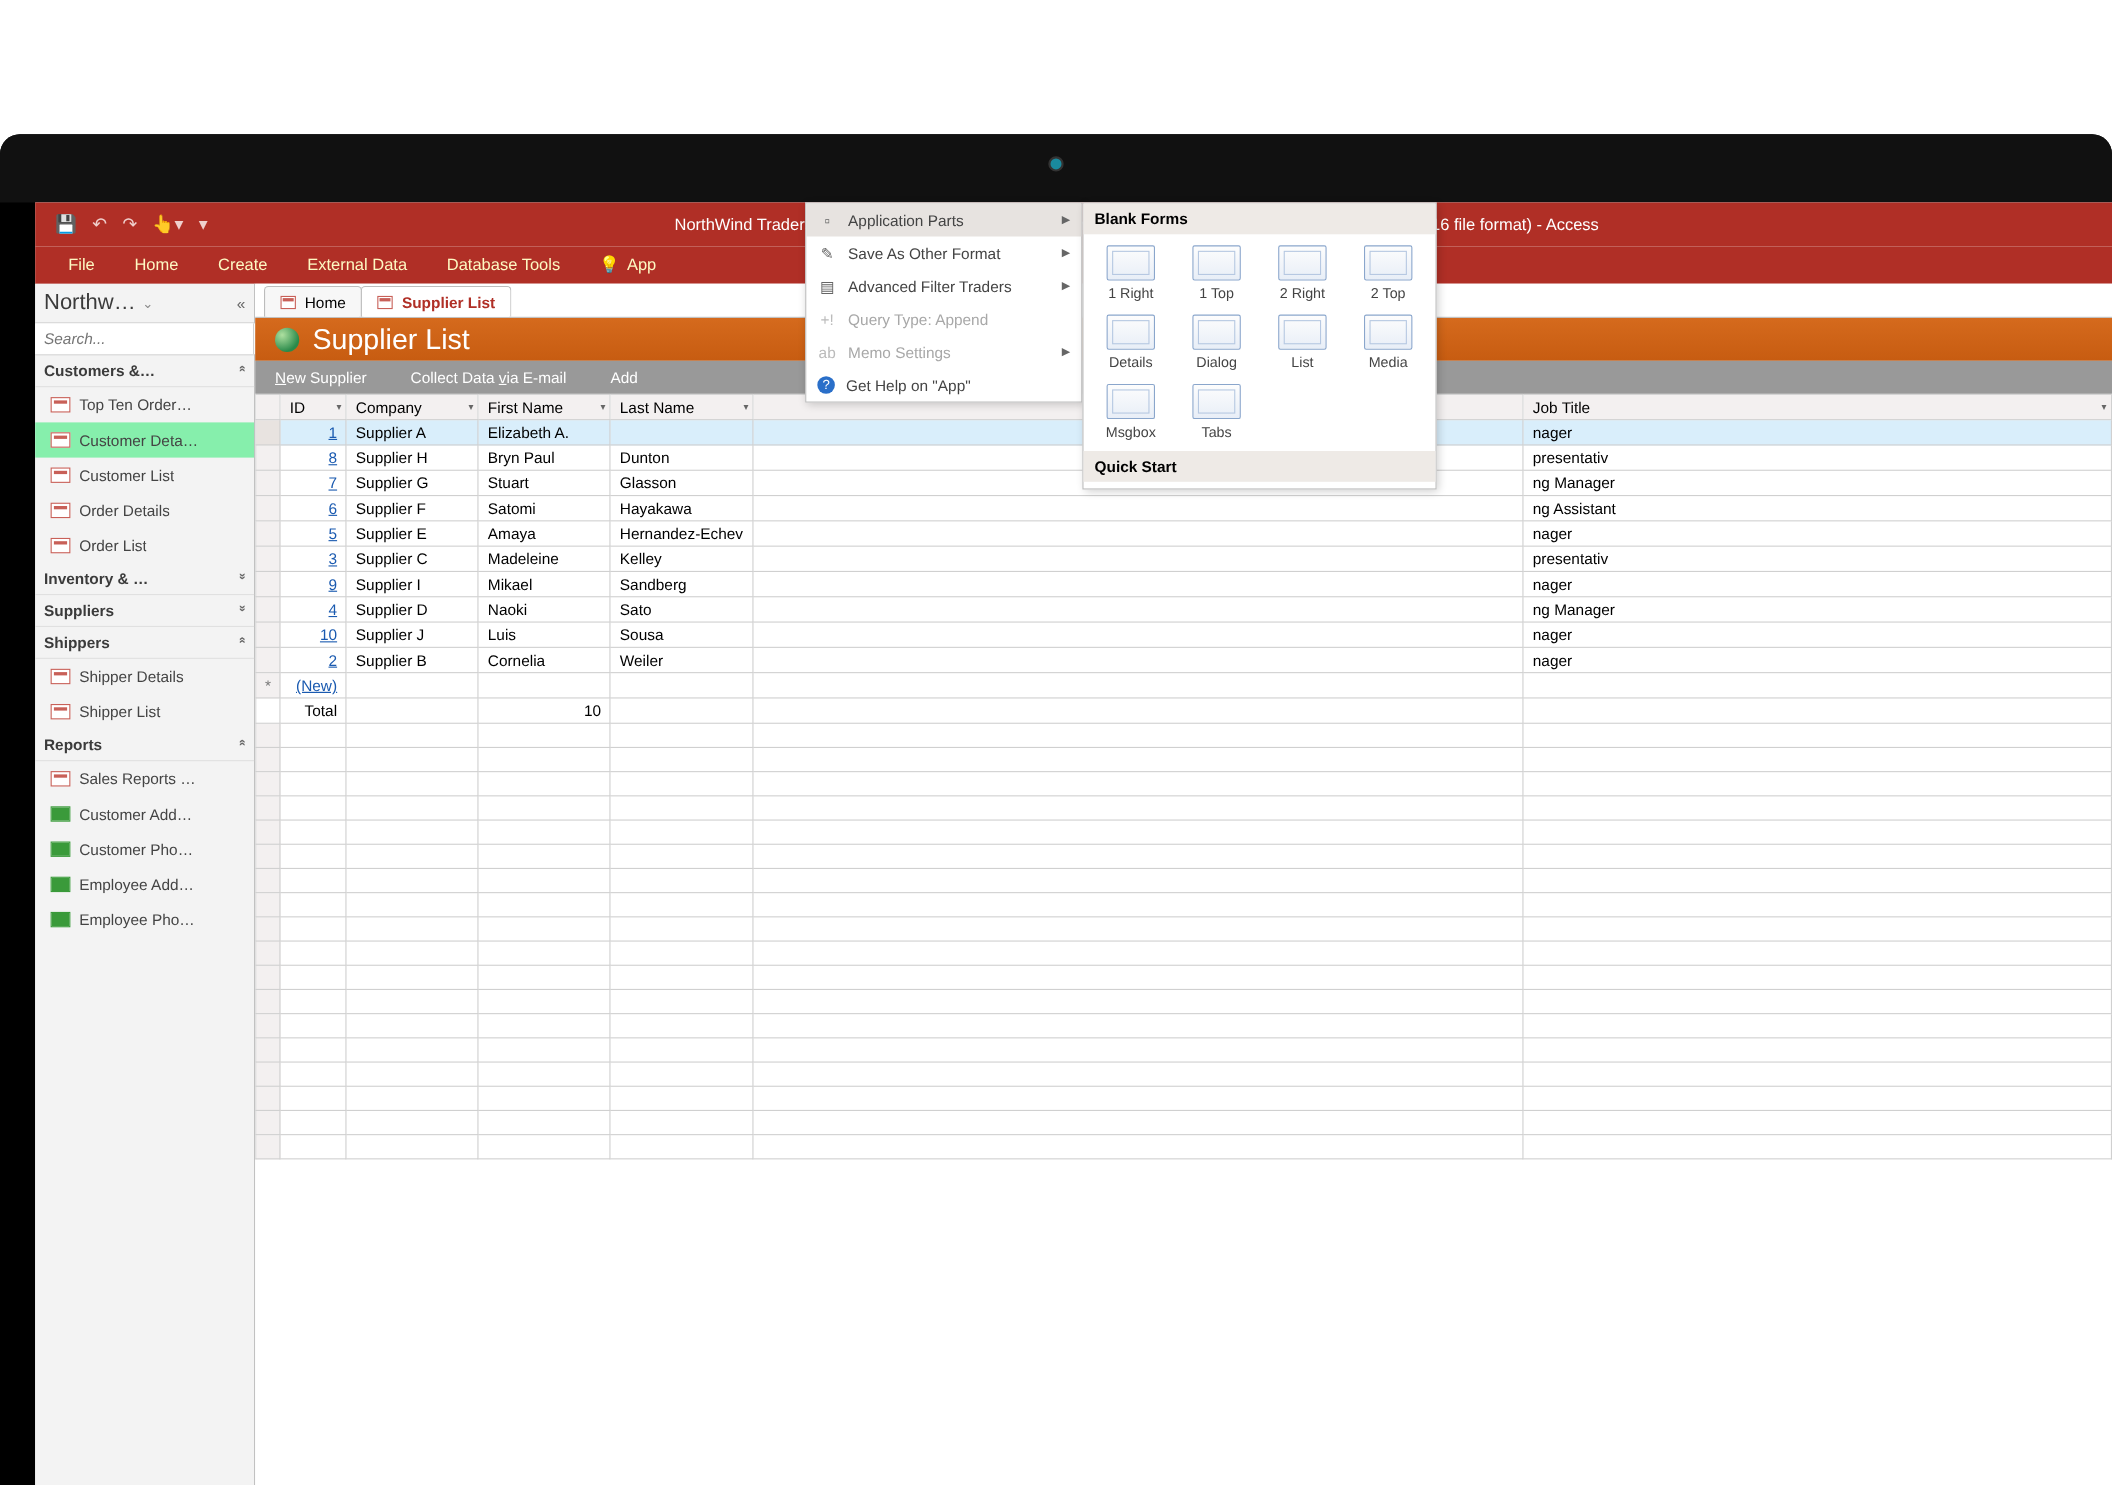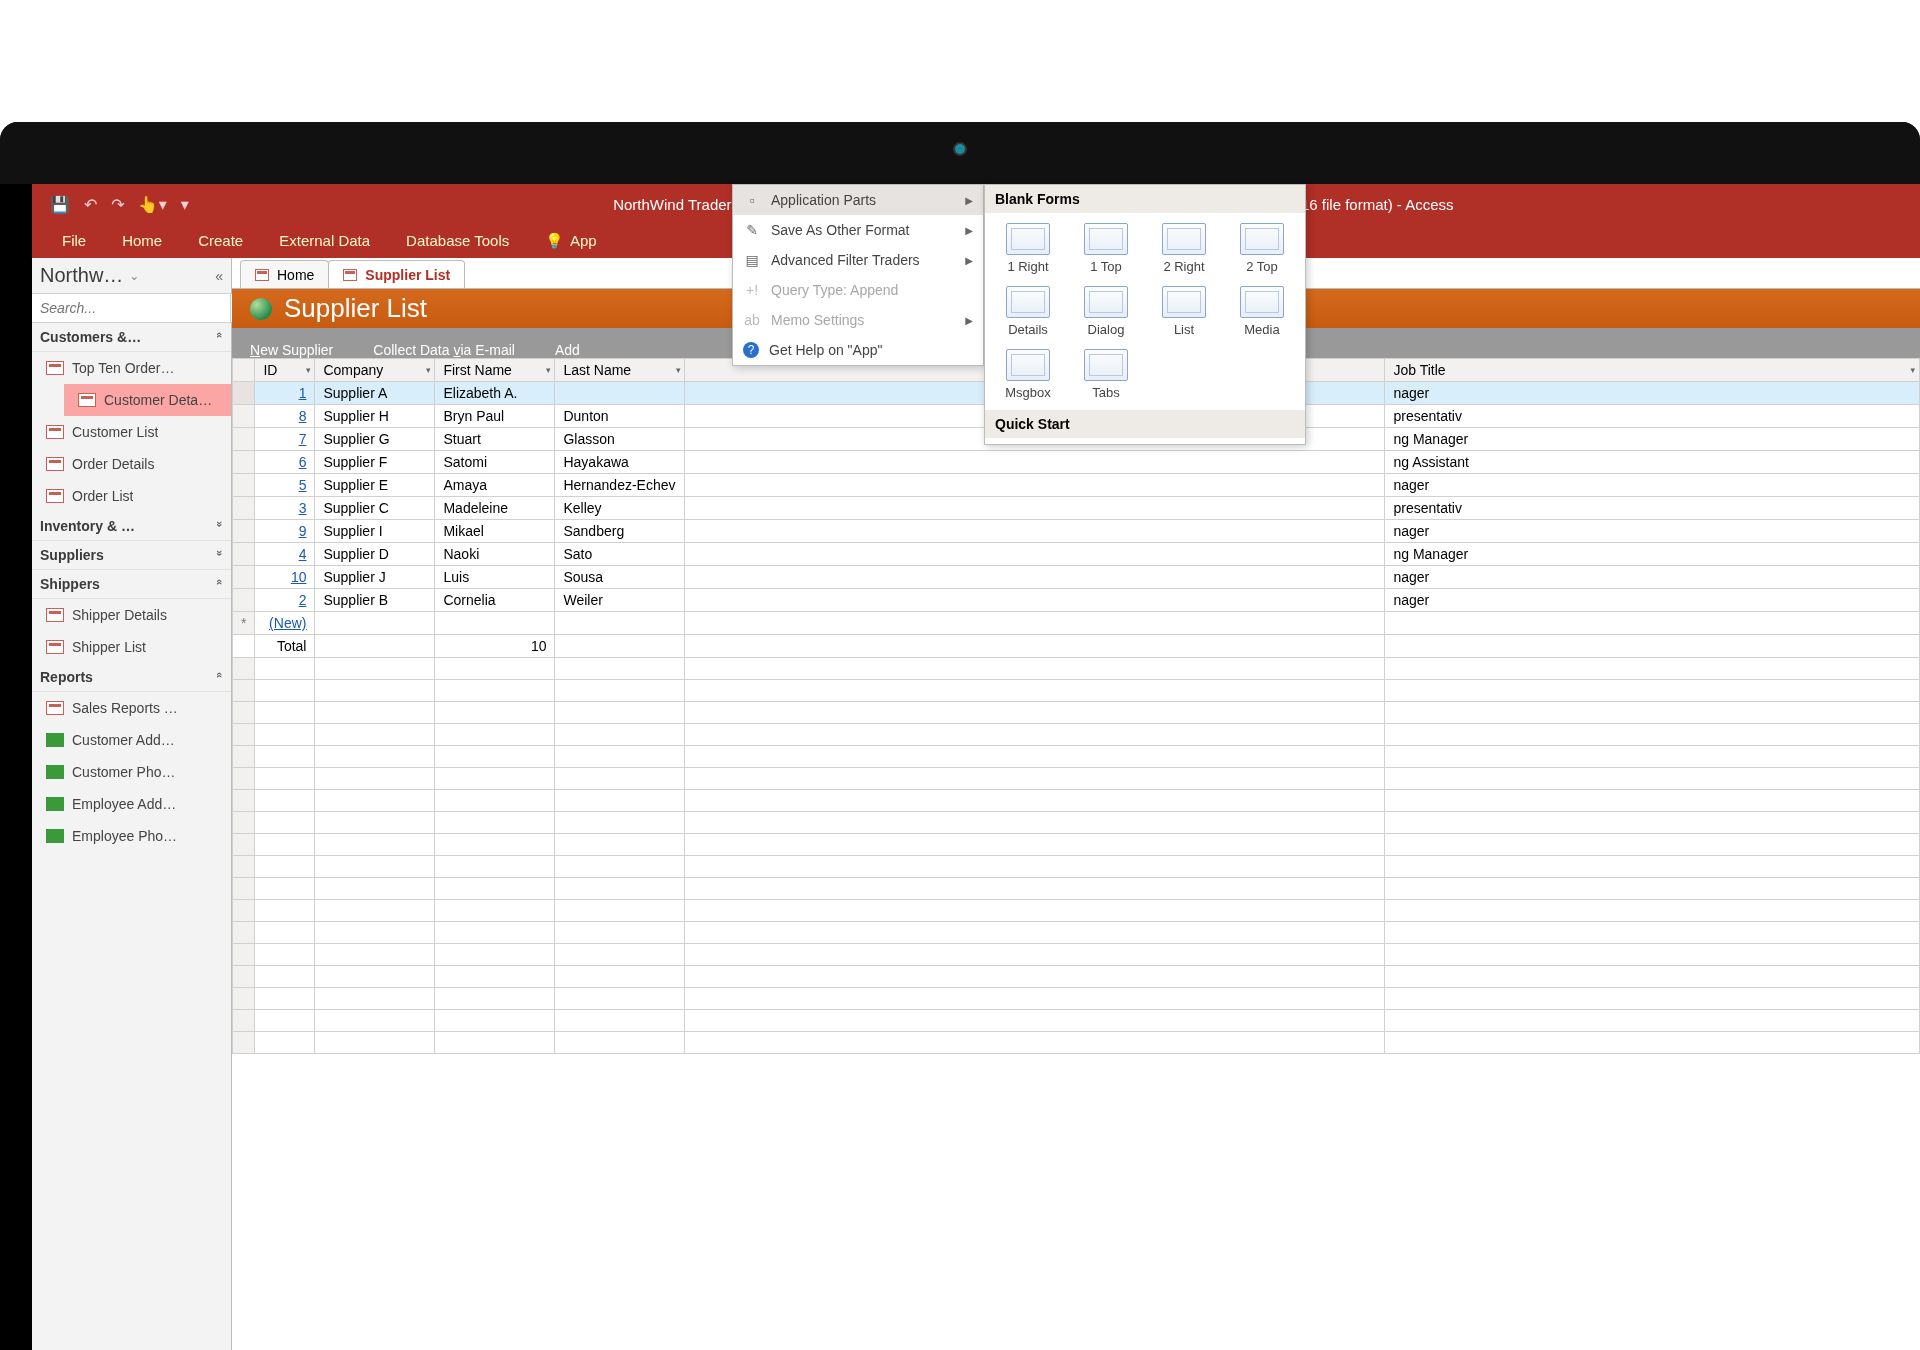--- a/index.html
+++ b/index.html
@@ -29,39 +29,39 @@
 .navpane { width: 200px; border-right: 1px solid #bcbcbc; background: #f3f3f3; display: flex; flex-direction: column; font-size: 14px; }
 .navpane-header { padding: 6px 8px; display: flex; align-items: center; font-size: 20px; color: #3b3b3b; border-bottom: 1px solid #d0d0d0; }
 .navpane-header .chev { margin-left: auto; font-size: 14px; color: #666; }
 .search-row { display: flex; border-bottom: 1px solid #d0d0d0; }
 .search-row input { flex: 1; border: none; padding: 6px 8px; font-style: italic; font-size: 14px; color: #999; background:#fff; outline:none;}
 .search-row .mag { width: 28px; display:flex; align-items:center; justify-content:center; color:#2a6496; background:#fff; border-left:1px solid #d0d0d0; }
 
 .nav-group-hdr { padding: 6px 8px; font-weight: 600; font-size: 14px; color: #3b3b3b; display:flex; align-items:flex-start; border-bottom:1px solid #e0e0e0; cursor:pointer;}
 .nav-group-hdr .exp { margin-left: auto; font-size: 11px; color:#666; }
 .nav-item { padding: 8px 8px 8px 14px; display:flex; align-items:center; gap:8px; cursor:pointer; white-space:nowrap; overflow:hidden; text-overflow:ellipsis;}
-.nav-item.selected { background:#fca5a5;margin-left:32px; }
+.nav-item.selected { background:#86efac; }
 .nav-item .nicon { width:18px; height:14px; background:#fff; border:1px solid #c86058; position:relative; flex-shrink:0; }
 .nav-item .nicon::before { content:""; position:absolute; top:2px; left:2px; right:2px; height:3px; background:#c86058; }
 .nav-item .nicon.green { border-color:#3a9a3a; }
 .nav-item .nicon.green::before { background:#3a9a3a; height:100%; top:0; left:0; right:0; }
 .nav-item .lbl { overflow:hidden; text-overflow:ellipsis; color:#444; }
 
 .content { flex:1; position:relative; background:#fff; }
 
 .doc-tabs { height: 30px; display:flex; align-items:flex-end; padding-left:8px; gap:0; background:#fff; }
 .doc-tab { height:28px; padding: 0 14px; border:1px solid #bcbcbc; border-bottom:none; display:flex; align-items:center; gap:8px; font-size:14px; cursor:pointer; background:#f7f7f7; border-radius:4px 4px 0 0; margin-right:-1px;}
 .doc-tab.active { background:#fff; color:#b02f26; font-weight:600; z-index:2;}
 .doc-tab .tabicon { width:14px; height:12px; background:#fff; border:1px solid #c86058; position:relative;}
 .doc-tab .tabicon::before{content:"";position:absolute;top:1px;left:1px;right:1px;height:3px;background:#c86058;}
 
 .form-header { height: 40px; background: linear-gradient(#d56a1d,#c75c11); color:#fff; display:flex; align-items:center; padding-left:18px; font-size:26px; gap:12px; border-top:1px solid #bcbcbc;}
 .form-header .globe { width:22px; height:22px; background: radial-gradient(circle at 30% 30%, #aee0a0, #2a8a4a 70%); border-radius:50%; }
 
-.form-toolbar { height: 30px; background:#999; color:#fff; display:flex; align-items:flex-end; padding-left:18px; gap:40px; font-size:14px;}
+.form-toolbar { height: 30px; background:#999; color:#fff; display:flex; align-items:center; padding-left:18px; gap:40px; font-size:14px;}
 .form-toolbar span { cursor:pointer; }
 .form-toolbar .u { text-decoration: underline; }
 
 .datasheet { position:absolute; top:100px; left:0; right:0; bottom:0; overflow:auto; font-size:14px; }
 table.ds { border-collapse:collapse; width:100%; }
 table.ds th, table.ds td { border:1px solid #d0d0d0; padding:3px 8px; text-align:left; white-space:nowrap; height:22px; font-size:14px;}
 table.ds th { background:#f3f0f0; font-weight:400; position:relative;}
 table.ds th .dd { position:absolute; right:4px; top:50%; transform:translateY(-50%); font-size:9px; color:#666;}
 table.ds td.idcell { color:#1a5ab0; text-align:right; text-decoration:underline; padding-right:8px;}
 table.ds tr.selected td { background:#d9eefb; }

